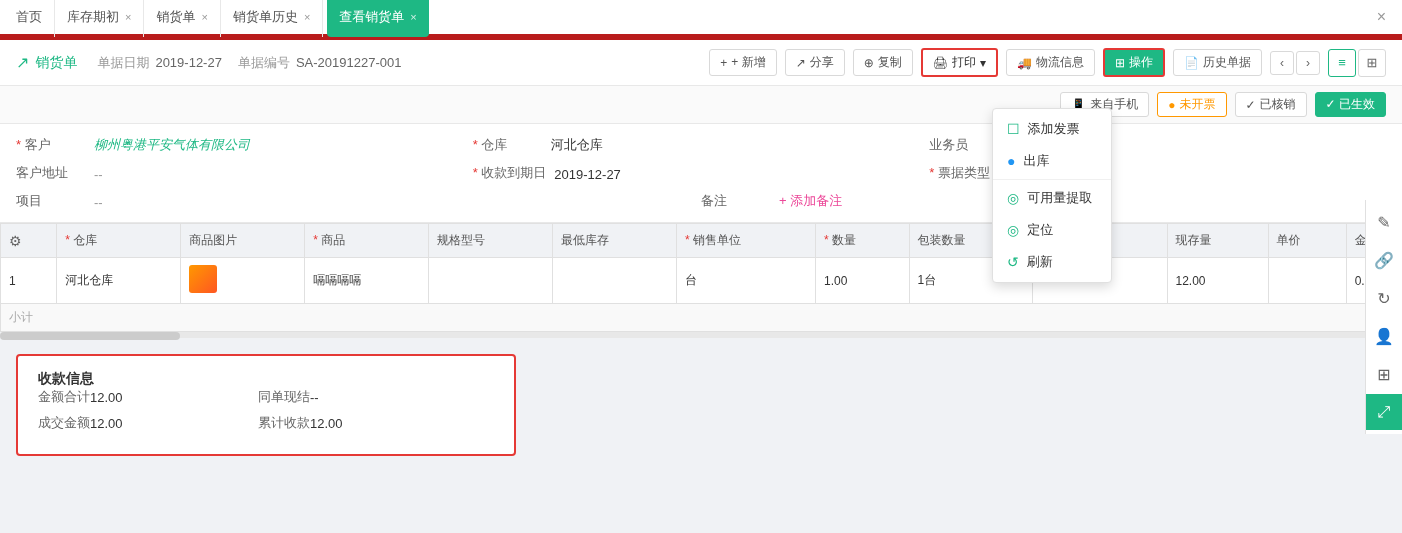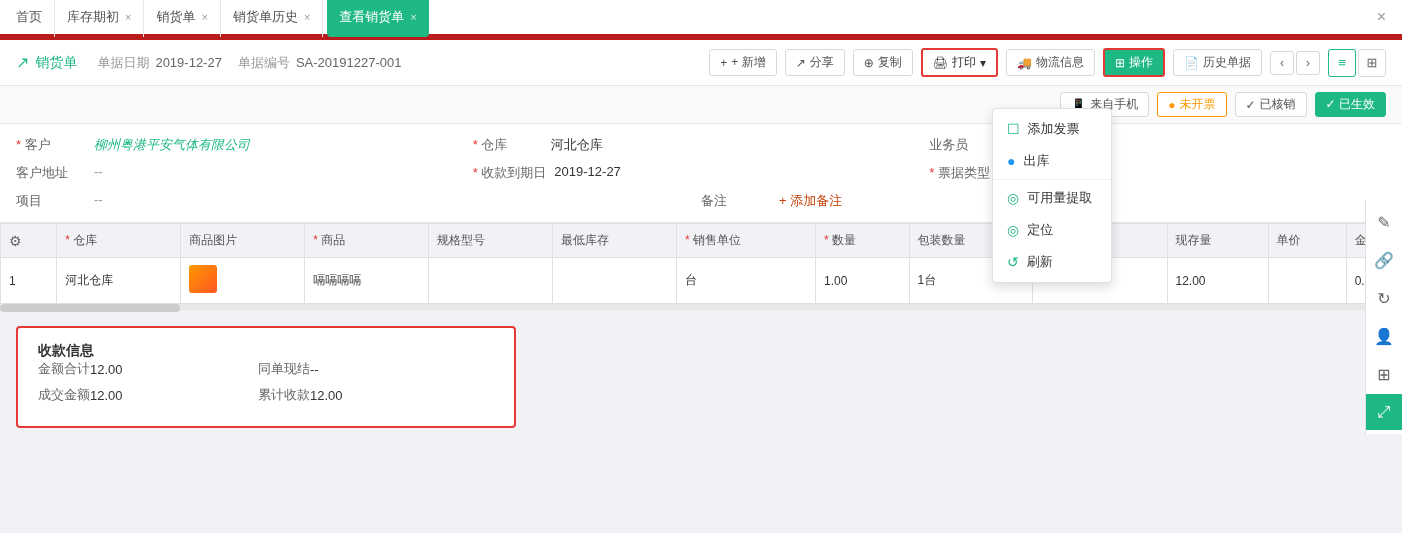--- a/index.html
+++ b/index.html
@@ -56,27 +56,27 @@
       cursor: pointer; font-size: 12px; color: #555;
     }
     .status-btn.orange { border-color: #ff9800; color: #ff9800; }
     .status-badge { padding: 3px 10px; border-radius: 3px; font-size: 12px; }
     .badge-effective { background: #1eb884; color: #fff; border: 1px solid #1eb884; }
 
     
     .form-section { padding: 12px 16px; border-bottom: 1px solid #e8e8e8; }
     .form-row { display: flex; align-items: center; margin-bottom: 10px; gap: 0; }
     .form-row:last-child { margin-bottom: 0; }
-    .form-field { display: flex; align-items: flex-start; flex: 1; }
+    .form-field { display: flex; align-items: flex-end; flex: 1; }
     .form-label { color: #666; white-space: nowrap; min-width: 70px; }
     .form-label.required::before { content: '* '; color: #e53935; }
     .form-value { color: #333; padding: 0 8px; }
     .form-value.link { color: #1eb884; cursor: pointer; font-style: italic; }
     .form-value.dash { color: #999; }
-    .form-value.add-note { color: #c2410c; cursor: pointer; }
+    .form-value.add-note { color: #ec4899; cursor: pointer; }
     .form-value.add-note::before { content: '+ '; }
 
     
     .table-wrap { overflow-x: auto; }
     table { width: 100%; border-collapse: collapse; font-size: 12px; }
     thead tr { background: #f0f2f5; }
     thead th {
       padding: 8px 8px; text-align: left; border: 1px solid #e0e0e0;
       white-space: nowrap; font-weight: normal; color: #555;
     }
@@ -336,20 +336,23 @@
           <td></td>
           <td></td>
           <td>台</td>
           <td>1.00</td>
           <td>1台</td>
           <td></td>
           <td>12.00</td>
           <td></td>
           <td>0.</td>
         </tr>
+        <tr class="subtotal">
+          <td colspan="13" style="color:#aaa; font-size:12px; padding:5px 8px;">小计</td>
+        </tr>
       </tbody>
     </table>
   </div>
 
   <div class="table-scrollbar" style="margin: 0 0 0 0; background:#e8e8e8; height:6px; position:relative; width:100%;">
     <div class="table-scrollbar-thumb" style="width:180px;"></div>
   </div>
 
   <div class="bottom-panel">
     <div class="payment-info">

